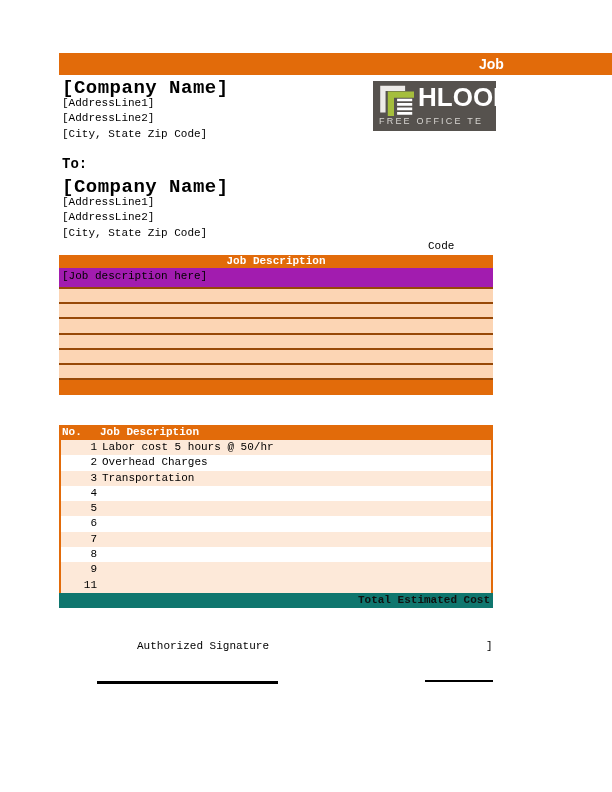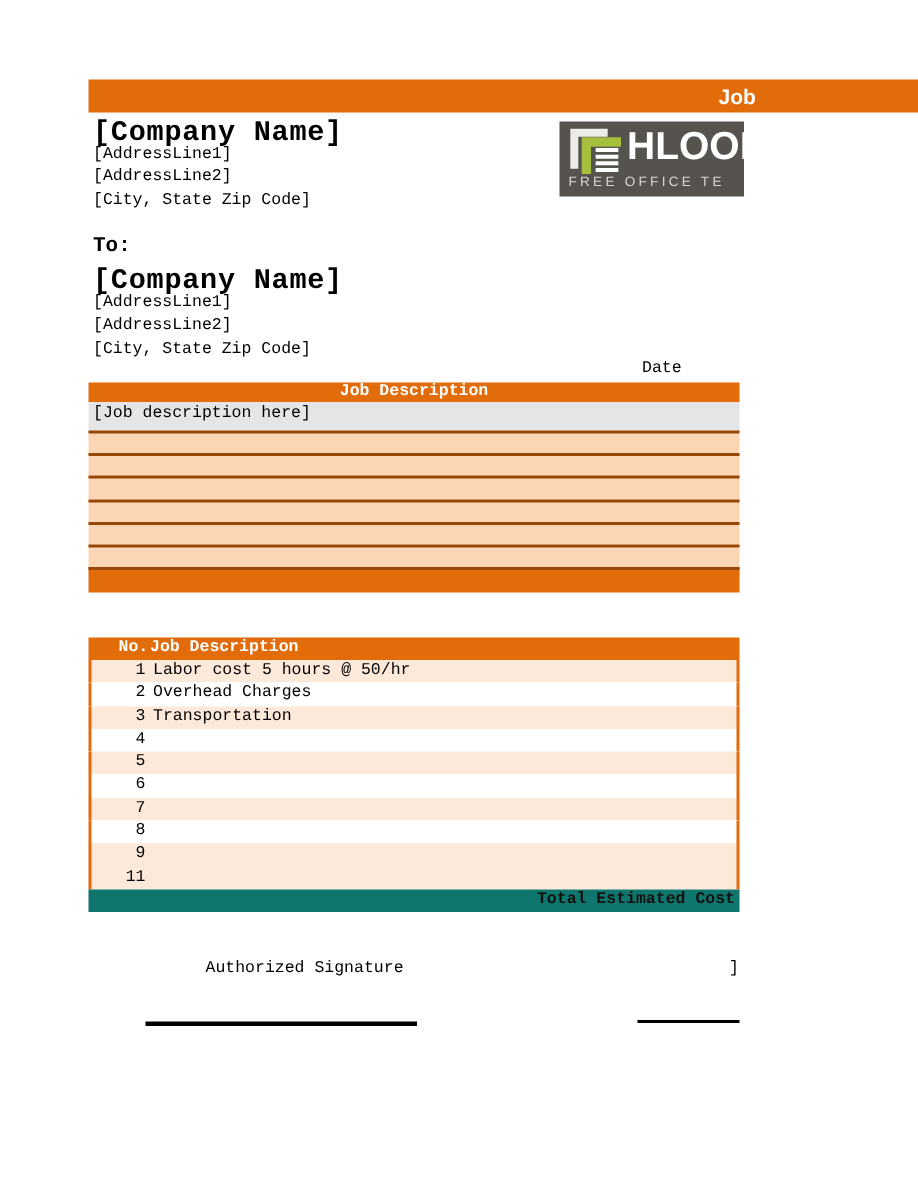--- a/index.html
+++ b/index.html
@@ -27,29 +27,29 @@
   .logo-tagline{position:absolute;left:6px;top:35px;color:#D8D6D2;white-space:nowrap;
                 font-family:"Liberation Sans","DejaVu Sans",sans-serif;
                 font-size:9px;letter-spacing:2.2px;}
 
   .date-label{left:428px;top:240px;font-size:11px;}
 
   
   .jd-table{left:59px;top:255px;width:434px;}
   .jd-header{height:13px;background:#E26B0A;color:#fff;font-weight:bold;font-size:11px;
              text-align:center;line-height:13px;}
-  .jd-row-first{height:17px;background:#e5e5e5;font-size:11px;padding:2px 0 0 3px;box-sizing:content-box;}
+  .jd-row-first{height:17px;background:#a21caf;font-size:11px;padding:2px 0 0 3px;box-sizing:content-box;}
   .jd-row{height:13.2px;background:#FCD5B4;border-top:2px solid #974806;}
   .jd-footer{height:15px;background:#E26B0A;border-top:2px solid #974806;}
 
   
   .est-table{left:59px;top:425px;width:434px;}
   .est-header{height:15px;background:#E26B0A;color:#fff;font-weight:bold;font-size:11px;
               line-height:15px;display:flex;}
-  .est-header .no-h{padding-left:20px;width:38px;box-sizing:border-box;}
+  .est-header .no-h{padding-left:3px;width:38px;box-sizing:border-box;}
   .est-header .desc-h{padding-left:3px;}
   .est-row{height:15.3px;display:flex;font-size:11px;line-height:15.3px;
            border-left:2px solid #E26B0A;border-right:2px solid #E26B0A;box-sizing:border-box;}
   .est-row.odd{background:#FDE9D9;}
   .est-row.even{background:#ffffff;}
   .est-no{width:36px;text-align:right;}
   .est-desc{padding-left:5px;white-space:nowrap;}
   .est-total{height:15px;background:#0f766e;color:#111;font-weight:bold;font-size:11px;
              line-height:15px;text-align:right;padding-right:3px;}
 
@@ -80,21 +80,21 @@
   <span class="logo-name">HLOOM</span>
   <span class="logo-tagline">FREE OFFICE TE</span>
 </div>
 
 <div class="abs to-label" style="left:62px;top:156px;">To:</div>
 <div class="abs company-bold" style="left:62px;top:176px;">[Company Name]</div>
 <div class="abs addr" style="left:62px;top:196px;">[AddressLine1]</div>
 <div class="abs addr" style="left:62px;top:211px;">[AddressLine2]</div>
 <div class="abs addr" style="left:62px;top:227px;">[City, State Zip Code]</div>
 
-<div class="abs date-label">Date</div>
+<div class="abs date-label">Code</div>
 
 <div class="abs jd-table">
   <div class="jd-header">Job Description</div>
   <div class="jd-row-first">[Job description here]</div>
   <div class="jd-row"></div>
   <div class="jd-row"></div>
   <div class="jd-row"></div>
   <div class="jd-row"></div>
   <div class="jd-row"></div>
   <div class="jd-row"></div>

